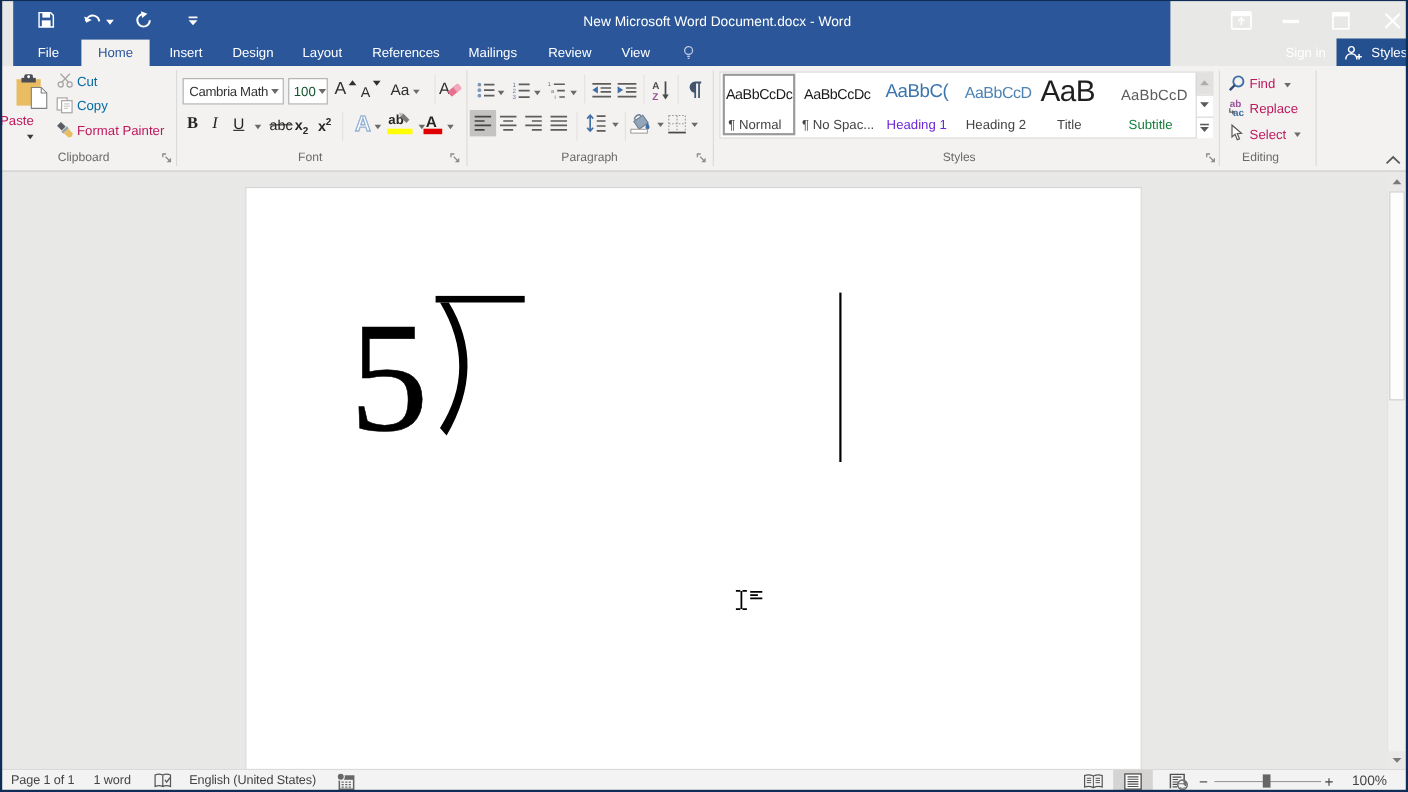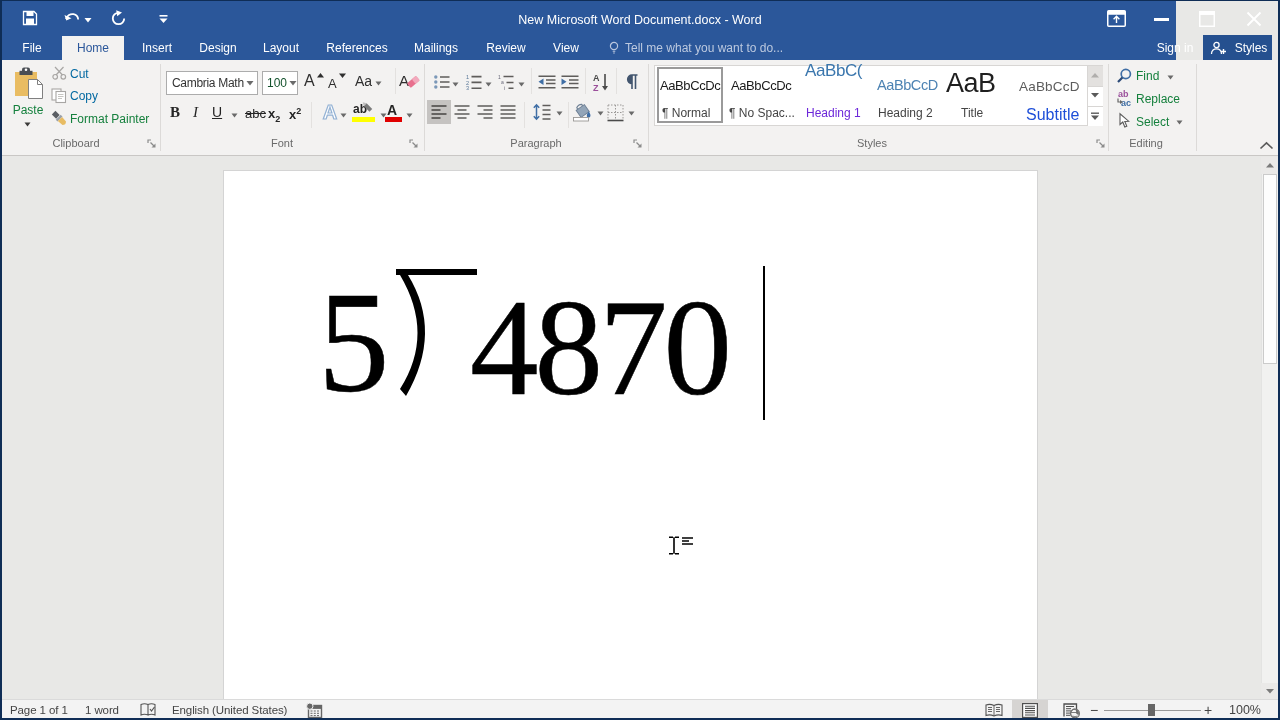--- a/index.html
+++ b/index.html
@@ -1,29 +1,29 @@
 <!DOCTYPE html>
 <html><head>
 <meta charset="utf-8">
 <style>
 *{margin:0;padding:0;box-sizing:border-box}
 html,body{width:1280px;height:720px;overflow:hidden}
 body{font-family:"Liberation Sans",sans-serif;position:relative;background:#e8e8e6;-webkit-font-smoothing:antialiased}
 .abs{position:absolute}
-#titlebar{position:absolute;left:0;top:0;width:1176px;height:60px;background:#2b579a}
+#titlebar{position:absolute;left:12px;top:0;width:1052px;height:60px;background:#2b579a}
 #ribbon{position:absolute;left:0;top:60px;width:1280px;height:96px;background:#f3f2f1;border-bottom:1px solid #c9c7c5}
 #docarea{position:absolute;left:0;top:157px;width:1280px;height:542px;background:#e8e8e6}
 #page{position:absolute;left:223px;top:13px;width:815px;height:530px;background:#fff;border:1px solid #d4d4d4;border-bottom:none}
 #statusbar{position:absolute;left:0;top:699px;width:1280px;height:21px;background:#f3f3f3;border-top:1px solid #dadada}
 .wborder{position:absolute;background:#0f2d56;z-index:50}
 .tab{position:absolute;top:36px;height:24px;line-height:24px;color:#fff;font-size:12px;text-align:center}
 .grplabel{position:absolute;top:77px;font-size:11px;color:#6a6a6a;text-align:center}
 .gdiv{position:absolute;top:4px;height:87px;width:1px;background:#dcdad8}
 svg{display:block;overflow:visible}
-.btxt{font-size:12px;color:#15803d}
+.btxt{font-size:12px;color:#be185d}
 .greyed{color:#0369a1}
 </style>
 </head>
 <body>
 <div id="titlebar">
 
 <svg class="abs" style="left:22px;top:10px" width="16" height="16" viewBox="0 0 16 16">
 <path d="M1.5 1.5 H12 L14.5 4 V14.5 H1.5 Z" fill="none" stroke="#fff" stroke-width="1.3"></path>
 <rect x="4" y="8.5" width="8" height="6" fill="#fff"></rect>
 <rect x="4.5" y="1.5" width="7" height="4.5" fill="#fff"></rect>
@@ -73,42 +73,41 @@
 <div class="tab" style="left:252px;width:58px">Layout</div>
 <div class="tab" style="left:318px;width:78px">References</div>
 <div class="tab" style="left:404px;width:64px">Mailings</div>
 <div class="tab" style="left:476px;width:60px">Review</div>
 <div class="tab" style="left:544px;width:44px">View</div>
 
 <svg class="abs" style="left:608px;top:41px" width="12" height="14" viewBox="0 0 12 14">
 <circle cx="6" cy="5" r="3.6" fill="none" stroke="#b9c6de" stroke-width="1.2"></circle>
 <path d="M4.5 8.5 h3 M4.7 10.2 h2.6 M5.2 12 h1.6" stroke="#b9c6de" stroke-width="1.1" fill="none"></path>
 </svg>
-<div class="tab" style="left:625px;width:200px;text-align:left;color:#bcc9df">Tell me what you want to do...</div>
 
 <div class="tab" style="left:1147px;width:56px">Sign in</div>
 <div class="abs" style="left:1203px;top:35px;width:69px;height:25px;background:#25508f"></div>
 <svg class="abs" style="left:1210px;top:41px" width="17" height="14" viewBox="0 0 17 14">
 <circle cx="6.5" cy="4" r="2.6" fill="none" stroke="#fff" stroke-width="1.3"></circle>
 <path d="M1.5 13 C1.5 9.5 4 7.8 6.5 7.8 C9 7.8 11.5 9.5 11.5 13" fill="none" stroke="#fff" stroke-width="1.3"></path>
 <path d="M13.5 8 v5 M11 10.5 h5" stroke="#fff" stroke-width="1.4"></path>
 </svg>
 <div class="tab" style="left:1229px;width:44px">Styles</div>
 </div>
 <div id="ribbon">
 
 <svg class="abs" style="left:14px;top:7px" width="30" height="34" viewBox="0 0 30 34">
 <rect x="1" y="5" width="22" height="24" fill="#e9bc62"></rect>
 <rect x="8" y="0.5" width="8" height="5" rx="2" fill="#4a4e54"></rect>
 <rect x="5.5" y="3.8" width="13" height="4.2" fill="#4a4e54"></rect>
 <circle cx="12" cy="2.8" r="1.3" fill="#fff"></circle>
 <path d="M14.5 12.5 H23.5 L28.5 17.5 V31.5 H14.5 Z" fill="#fff" stroke="#808080" stroke-width="1"></path>
 <path d="M23.5 12.5 V17.5 H28.5" fill="none" stroke="#808080" stroke-width="1"></path>
 </svg>
-<div class="abs btxt" style="left:0;top:43px;width:56px;text-align:center">Paste</div>
+<div class="abs btxt" style="left:0;top:43px;width:56px;text-align:left">Paste</div>
 <svg class="abs" style="left:24px;top:62px" width="7" height="5" viewBox="0 0 7 5">
       <polygon points="0.5,0.5 6.5,0.5 3.5,4.5" fill="#3b3a39"></polygon>
     </svg>
 
 <svg class="abs" style="left:52px;top:6px" width="15" height="14" viewBox="0 0 15 14">
 <path d="M3 1 L10.5 9 M11.5 1 L4 9" stroke="#a8a6a4" stroke-width="1.2" fill="none"></path>
 <circle cx="3.2" cy="10.8" r="2.3" fill="none" stroke="#a8a6a4" stroke-width="1.2"></circle>
 <circle cx="11.3" cy="10.8" r="2.3" fill="none" stroke="#a8a6a4" stroke-width="1.2"></circle>
 </svg>
 <div class="abs btxt greyed" style="left:70px;top:7px">Cut</div>
@@ -322,31 +321,31 @@
 
 <div class="abs" style="left:654px;top:5px;width:449px;height:61px;background:#fff;border:1px solid #d8d6d4"></div>
 
 <div class="abs" style="left:657px;top:7px;width:66px;height:56px;border:2px solid #9a9a9a;background:#fff"></div>
 <div class="abs" style="left:660px;top:18px;width:62px;font-size:13px;color:#1a1a1a;font-family:'Liberation Sans';letter-spacing:-0.4px">AaBbCcDc</div>
 <div class="abs" style="left:662px;top:46px;font-size:12px;color:#444">¶ Normal</div>
 
 <div class="abs" style="left:731px;top:18px;font-size:13px;color:#1a1a1a;letter-spacing:-0.4px">AaBbCcDc</div>
 <div class="abs" style="left:729px;top:46px;font-size:12px;color:#444">¶ No Spac...</div>
 
-<div class="abs" style="left:805px;top:1px;font-size:17px;color:#3a76ad;letter-spacing:-0.4px">AaBbC(</div>
+<div class="abs" style="left:805px;top:13px;font-size:17px;color:#3a76ad;letter-spacing:-0.4px">AaBbC(</div>
 <div class="abs" style="left:806px;top:46px;font-size:12px;color:#6d28d9">Heading 1</div>
 
 <div class="abs" style="left:877px;top:17px;font-size:14.5px;color:#4d83b3;letter-spacing:-0.4px">AaBbCcD</div>
 <div class="abs" style="left:878px;top:46px;font-size:12px;color:#444">Heading 2</div>
 
 <div class="abs" style="left:946px;top:8px;font-size:27px;color:#1f1f1f;letter-spacing:-0.5px">AaB</div>
 <div class="abs" style="left:961px;top:46px;font-size:12px;color:#444">Title</div>
 
 <div class="abs" style="left:1019px;top:19px;font-size:13.5px;color:#5c5c5c;letter-spacing:0.2px">AaBbCcD</div>
-<div class="abs" style="left:1026px;top:46px;font-size:16px;color:#1d4ed8">Subtitle</div>
+<div class="abs" style="left:1026px;top:46px;font-size:12px;color:#15803d">Subtitle</div>
 
 <div class="abs" style="left:1087px;top:6px;width:16px;height:20px;background:#e3e1df;border-left:1px solid #d8d6d4"></div>
 <svg class="abs" style="left:1091px;top:13px" width="8" height="5" viewBox="0 0 8 5">
       <polygon points="4,0 8,4.5 0,4.5" fill="#b0aeac"></polygon>
     </svg>
 <div class="abs" style="left:1087px;top:26px;width:16px;height:20px;background:#fff;border-left:1px solid #d8d6d4;border-top:1px solid #d8d6d4"></div>
 <svg class="abs" style="left:1091px;top:33px" width="8" height="5" viewBox="0 0 8 5">
       <polygon points="0,0 8,0 4,4.5" fill="#5a5a5a"></polygon>
     </svg>
 <div class="abs" style="left:1087px;top:46px;width:16px;height:20px;background:#fff;border-left:1px solid #d8d6d4;border-top:1px solid #d8d6d4"></div>
@@ -390,21 +389,20 @@
 <div class="gdiv" style="left:1196px"></div>
 
 <svg class="abs" style="left:1259px;top:81px" width="15" height="9" viewBox="0 0 15 9">
 <path d="M1.5 7.5 L7.5 1.8 L13.5 7.5" fill="none" stroke="#5a5a5a" stroke-width="1.6"></path>
 </svg>
 </div>
 <div id="docarea">
 <div id="page"></div>
 
 <div class="abs" style="left:318px;top:115px;font-family:'Liberation Serif',serif;font-size:143px;line-height:143px;color:#000;-webkit-text-stroke:0.5px #000">5</div>
-<div class="abs" style="left:470px;top:123px;font-family:'Liberation Serif',serif;font-size:137px;line-height:137px;color:#000;letter-spacing:-4px;-webkit-text-stroke:0.5px #000">4870</div>
 <svg class="abs" style="left:390px;top:105px" width="95" height="145" viewBox="0 0 95 145">
 <rect x="6" y="7" width="81" height="6" fill="#000"></rect>
 <path d="M10 13 L18 13 Q53 70 16 134 L10 127 Q45 72 10 13 Z" fill="#000"></path>
 </svg>
 
 <div class="abs" style="left:763px;top:109px;width:2px;height:154px;background:#000"></div>
 
 <svg class="abs" style="left:668px;top:379px" width="28" height="20" viewBox="0 0 28 20">
 <path d="M1 1.2 h4 M7 1.2 h4 M6 1.2 v16.5 M1 17.8 h4 M7 17.8 h4" stroke="#000" stroke-width="1.6" fill="none"></path>
 <path d="M14 2 h11 M14 5 h7 M14 8 h11" stroke="#000" stroke-width="1.6" fill="none"></path>

